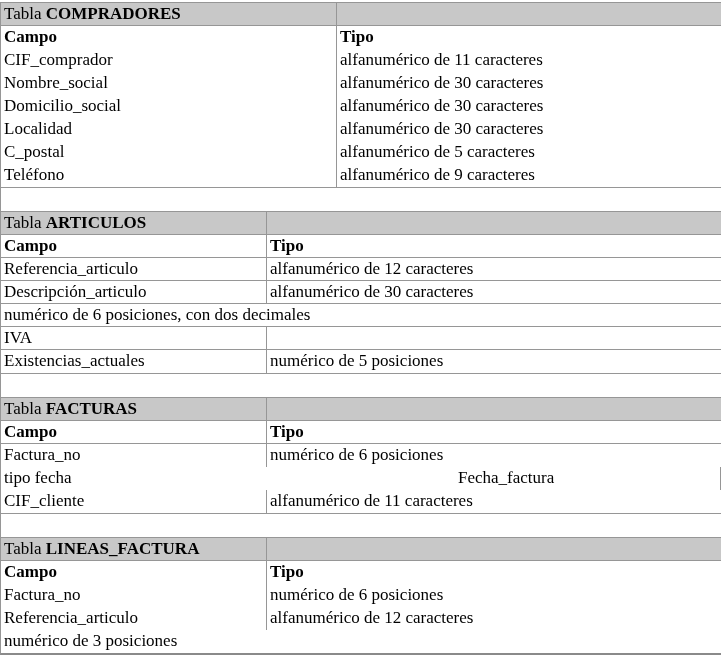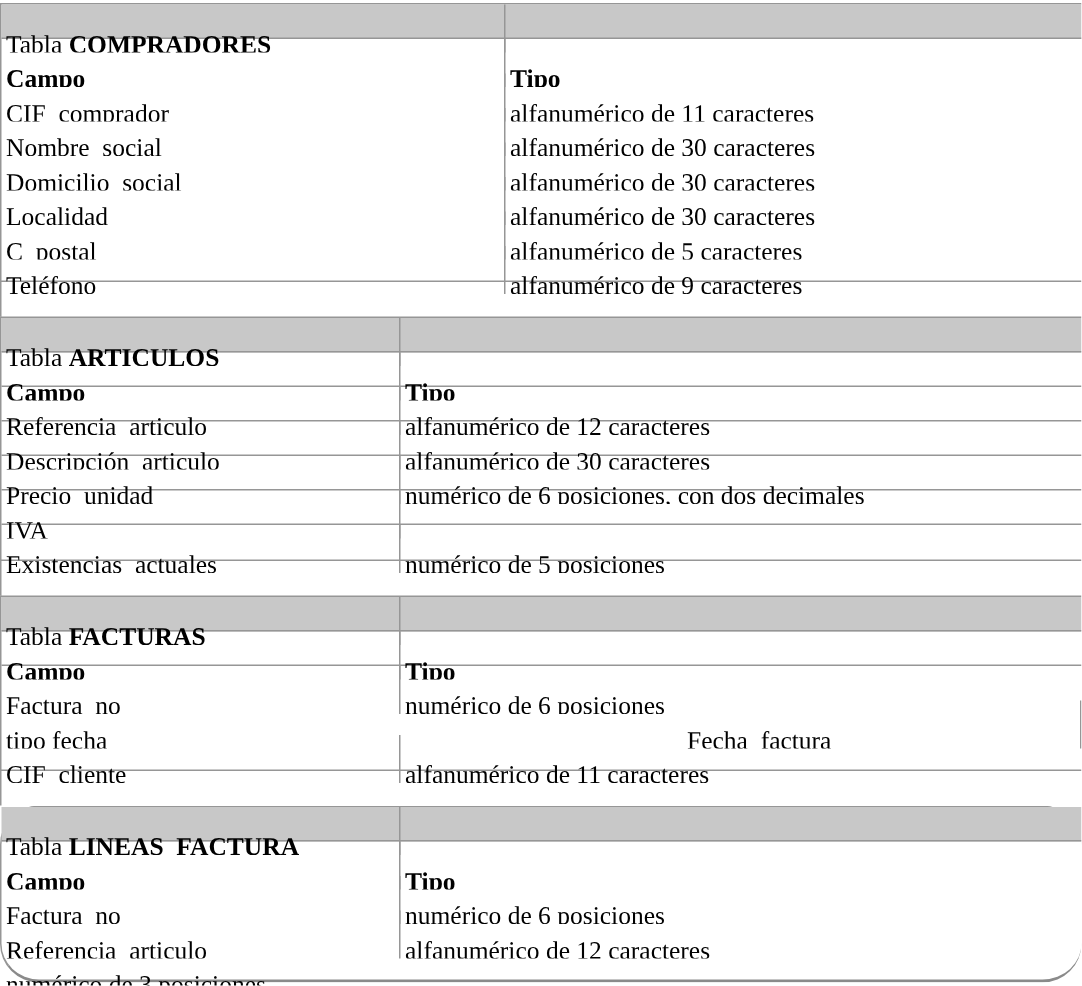--- a/index.html
+++ b/index.html
@@ -16,28 +16,28 @@
     color: var(--text);
     overflow: hidden;
   }
   .doc { padding-top: 2px; }
   .tbl {
     width: 721px;
     border-top: 1px solid var(--rule);
     border-bottom: 1px solid var(--rule);
     border-left: 1px solid var(--rule);
   }
-  .tbl.last { border-bottom: 2px solid #8a8a8a; border-radius: 26px; }
+  .tbl.last { border-bottom: 2px solid #8a8a8a; }
   .title-row, .head-row, .row { display: flex; height: 23px; line-height: 22px; }
   .title-row {
     background: var(--header-fill);
     border-bottom: 1px solid var(--rule);
   }
   .cell {
-    padding: 16px 3px;
+    padding: 0 3px;
     white-space: nowrap;
     overflow: hidden;
   }
   .c1 { border-right: 1px solid var(--rule); }
   .wide  .c1 { width: 336px; }
   .narrow .c1 { width: 266px; }
   .c2 { flex: 1; }
   .bold { font-weight: bold; }
   .title-cell b { font-weight: bold; }
   
@@ -113,21 +113,20 @@
     <div class="rows">
         <div class="row">
           <div class="cell c1">Referencia_articulo</div>
           <div class="cell c2">alfanumérico de 12 caracteres</div>
         </div>
         <div class="row">
           <div class="cell c1">Descripción_articulo</div>
           <div class="cell c2">alfanumérico de 30 caracteres</div>
         </div>
         <div class="row">
-          <div class="cell c1">Precio_unidad</div>
           <div class="cell c2">numérico de 6 posiciones, con dos decimales</div>
         </div>
         <div class="row">
           <div class="cell c1">IVA</div>
         </div>
         <div class="row">
           <div class="cell c1">Existencias_actuales</div>
           <div class="cell c2">numérico de 5 posiciones</div>
         </div>
       </div>

